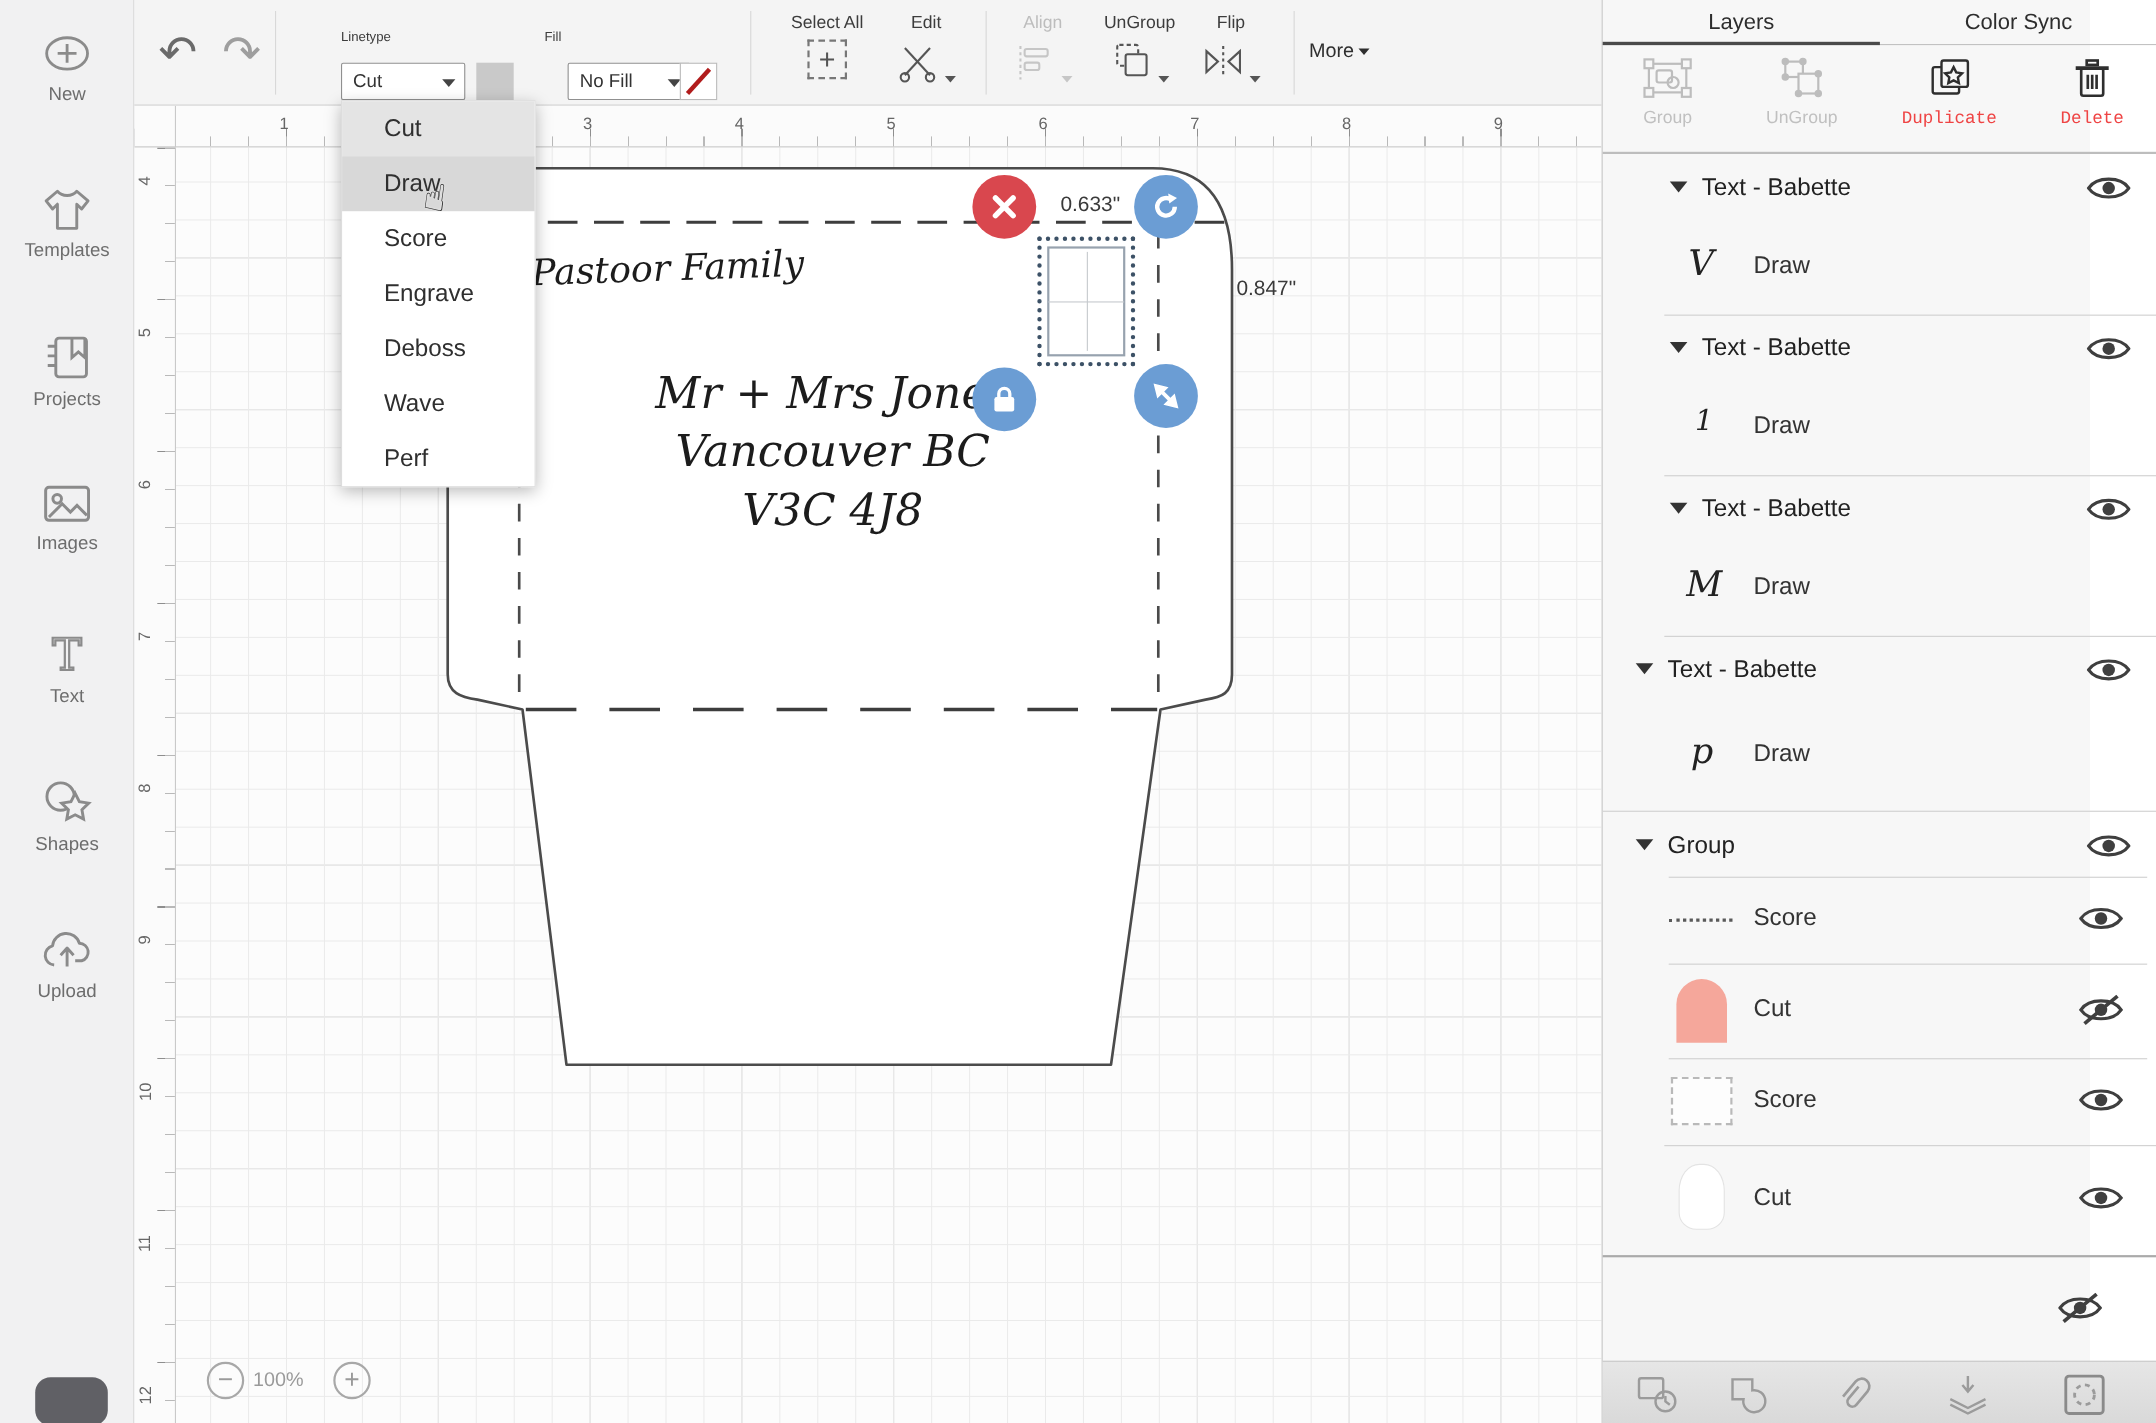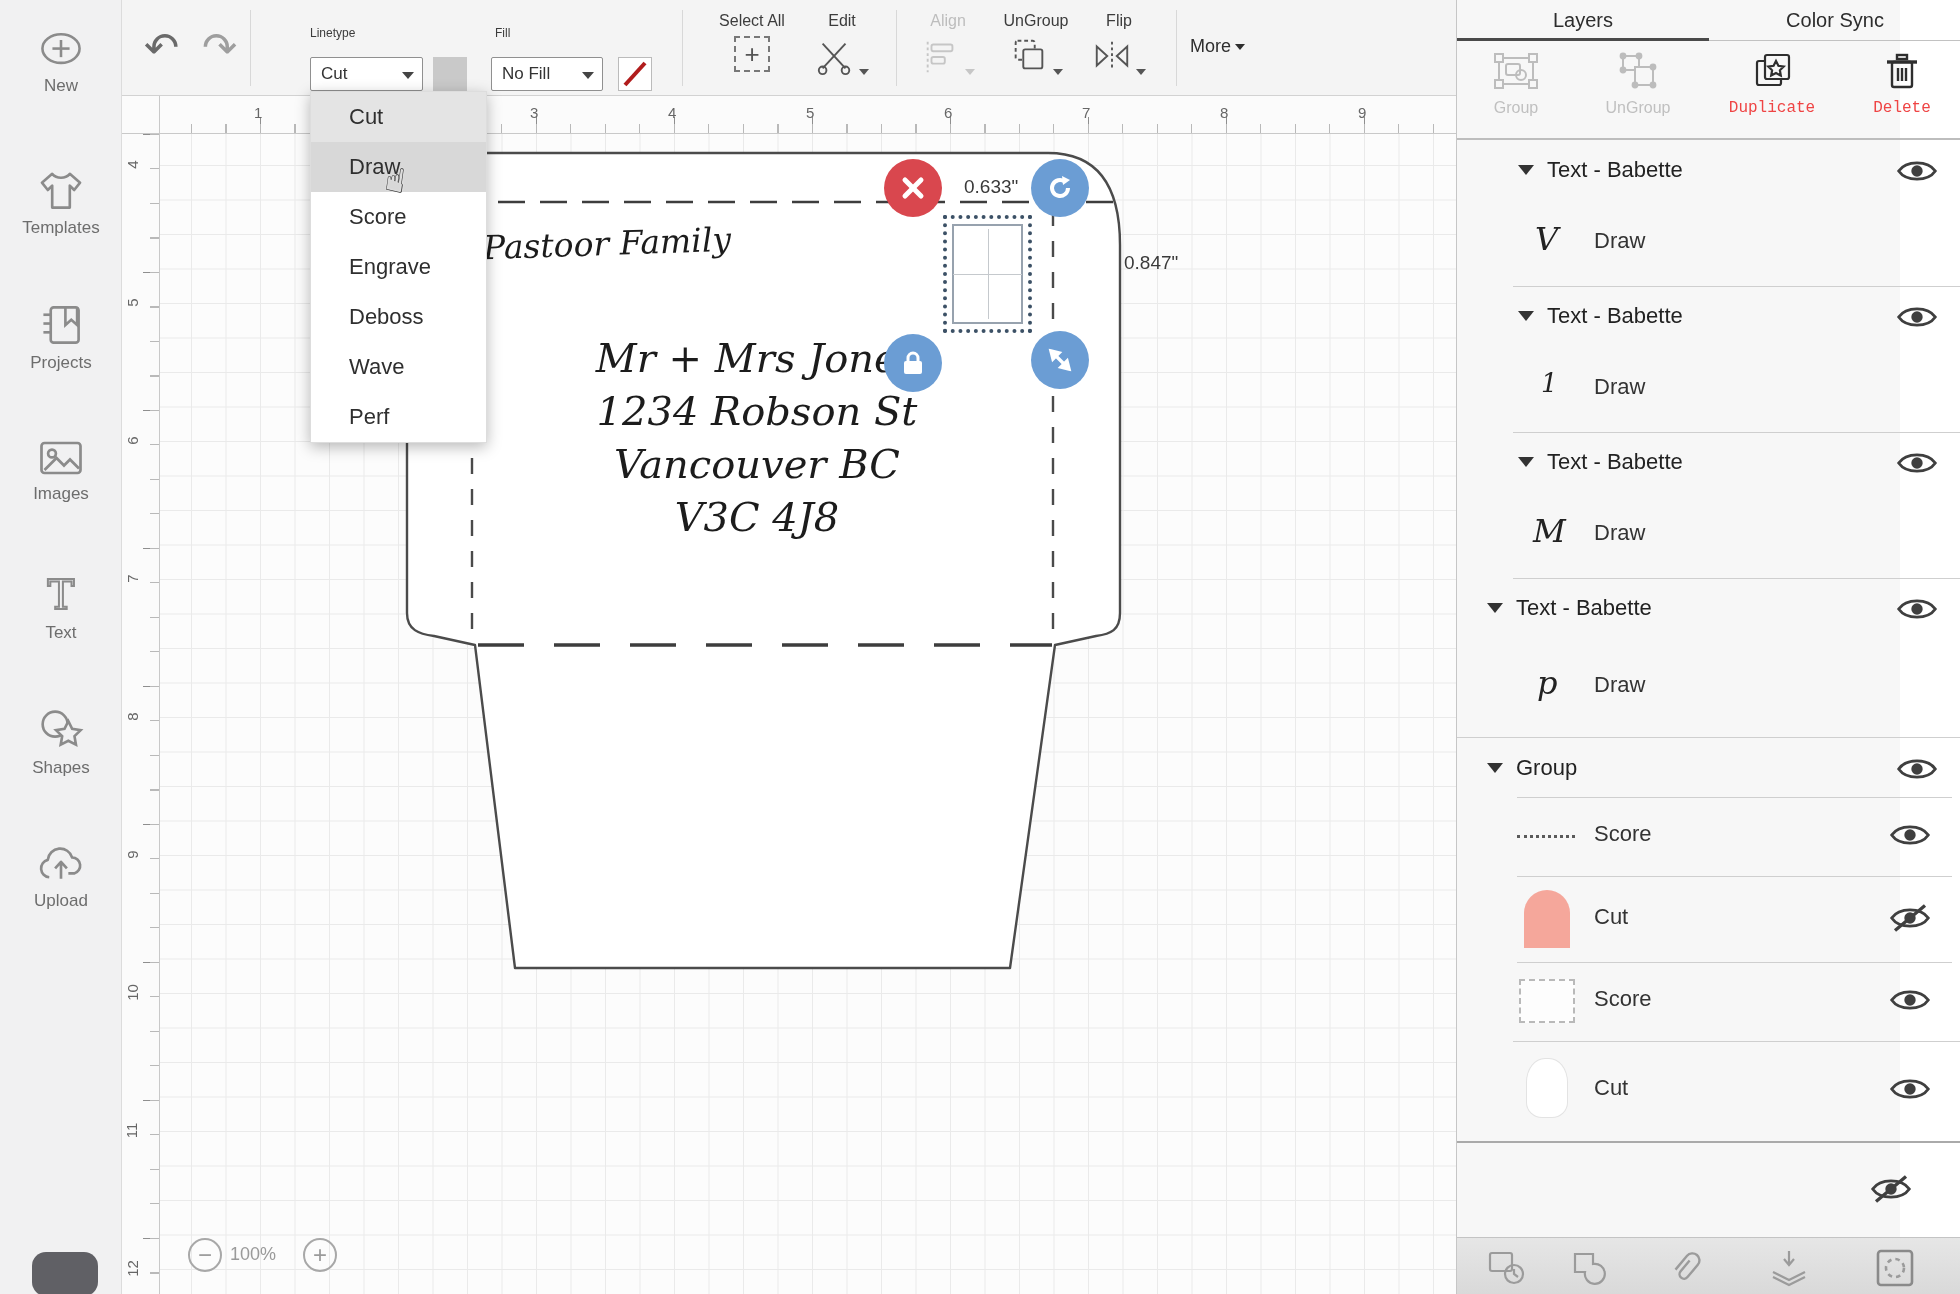--- a/index.html
+++ b/index.html
@@ -188,21 +188,21 @@
   <div class="tsep" style="left:128px"></div>
 
   <span class="tool-label" style="left:188px;top:26px">Linetype</span>
   <div class="selectbox" style="left:188px;top:57px;width:113px">
     <span>Cut</span>
     <span class="caret"></span>
   </div>
   <div class="swatch" style="left:311px;background:#c9c9c9"></div>
 
   <span class="tool-label" style="left:373px;top:26px">Fill</span>
-  <div class="selectbox" style="left:369px;top:57px;width:112px">
+  <div class="selectbox" style="left:394px;top:57px;width:112px">
     <span>No Fill</span>
     <span class="caret"></span>
   </div>
   <div class="swatch" style="left:496px;background:#fff;border:1px solid #bbb">
     <svg width="32" height="32" viewBox="0 0 32 32">
         <line x1="6" y1="27" x2="26" y2="5" stroke="#b11c1c" stroke-width="4"></line>
       </svg>
   </div>
 
   <div class="tsep" style="left:560px"></div>
@@ -292,21 +292,20 @@
     <span class="rnum rnum-v" style="left:6px;top:712px">9</span>
     <span class="rnum rnum-v" style="left:2px;top:850px">10</span>
     <span class="rnum rnum-v" style="left:2px;top:988px">11</span>
     <span class="rnum rnum-v" style="left:2px;top:1126px">12</span>
   </div>
   <div class="corner"></div>
 
   <div class="env-name script">Pastoor Family</div>
   <div class="address script">
     <div>Mr + Mrs Jones</div>
-    <div>1234 Robson St</div>
     <div>Vancouver BC</div>
     <div>V3C 4J8</div>
   </div>
 
   <div class="stamp">
     <div class="stamp-inner"></div>
     <div class="stamp-vline"></div>
     <div class="stamp-hline"></div>
   </div>
 

